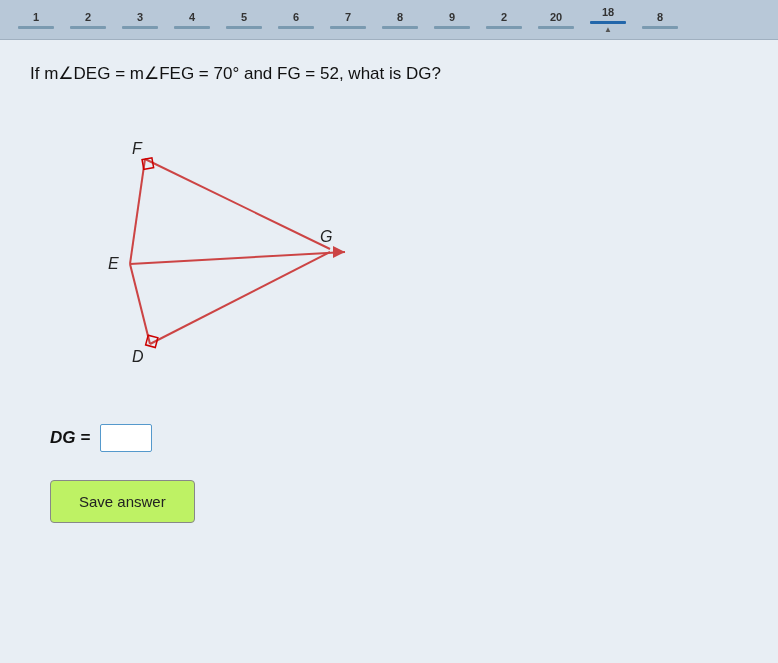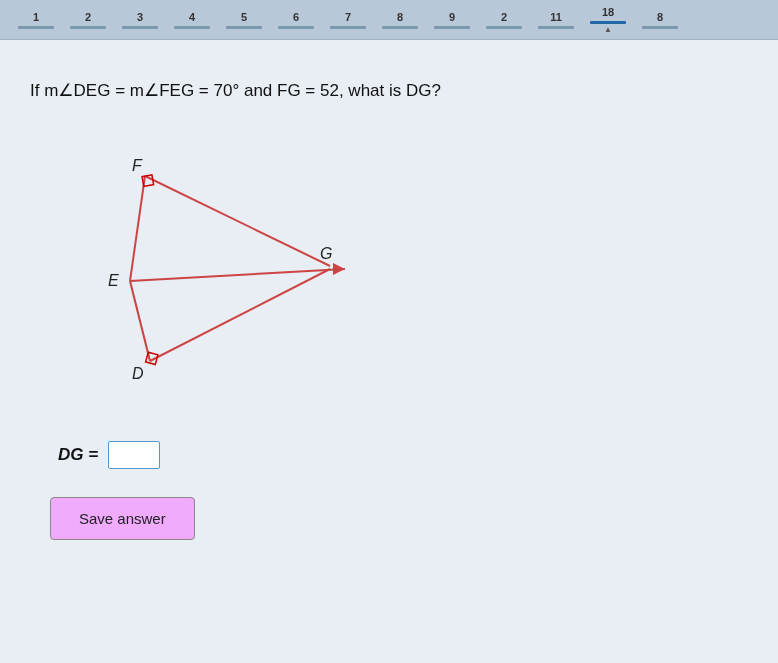--- a/index.html
+++ b/index.html
@@ -50,21 +50,21 @@
       font-size: 8px;
       color: #555;
       margin-top: 1px;
     }
 
     
     .main-content {
       width: 778px;
       height: 623px;
       background: #e8eef4;
-      padding: 40px 30px;
+      padding: 23px 30px;
       position: relative;
     }
 
     
     .question-text {
       font-size: 17px;
       color: #111;
       margin-bottom: 20px;
       font-weight: normal;
     }
@@ -75,21 +75,21 @@
       height: 300px;
       position: relative;
       margin-left: 20px;
       margin-bottom: 20px;
     }
 
     
     .answer-row {
       display: flex;
       align-items: center;
-      margin-left: 28px;
+      margin-left: 20px;
       margin-bottom: 28px;
       gap: 10px;
     }
     .answer-label {
       font-size: 17px;
       font-weight: bold;
       font-style: italic;
       color: #111;
     }
     .answer-input {
@@ -100,21 +100,21 @@
       border-radius: 2px;
       font-size: 14px;
       padding: 2px 4px;
       outline: none;
     }
 
     
     .save-btn {
       margin-left: 20px;
       padding: 12px 28px;
-      background: #f0abfc;
+      background: #bef264;
       border: 1.5px solid #888;
       border-radius: 4px;
       font-size: 15px;
       color: #222;
       cursor: pointer;
       font-family: Arial, sans-serif;
     }
 
     svg.diagram {
       width: 380px;
@@ -159,21 +159,21 @@
   </div>
   <div class="nav-item">
     <span class="num">9</span>
     <div class="bar"></div>
   </div>
   <div class="nav-item">
     <span class="num">2</span>
     <div class="bar"></div>
   </div>
   <div class="nav-item">
-    <span class="num">11</span>
+    <span class="num">20</span>
     <div class="bar"></div>
   </div>
   <div class="nav-item active">
     <span class="num">18</span>
     <div class="bar"></div>
     <span class="marker">▲</span>
   </div>
   <div class="nav-item">
     <span class="num">8</span>
     <div class="bar"></div>

